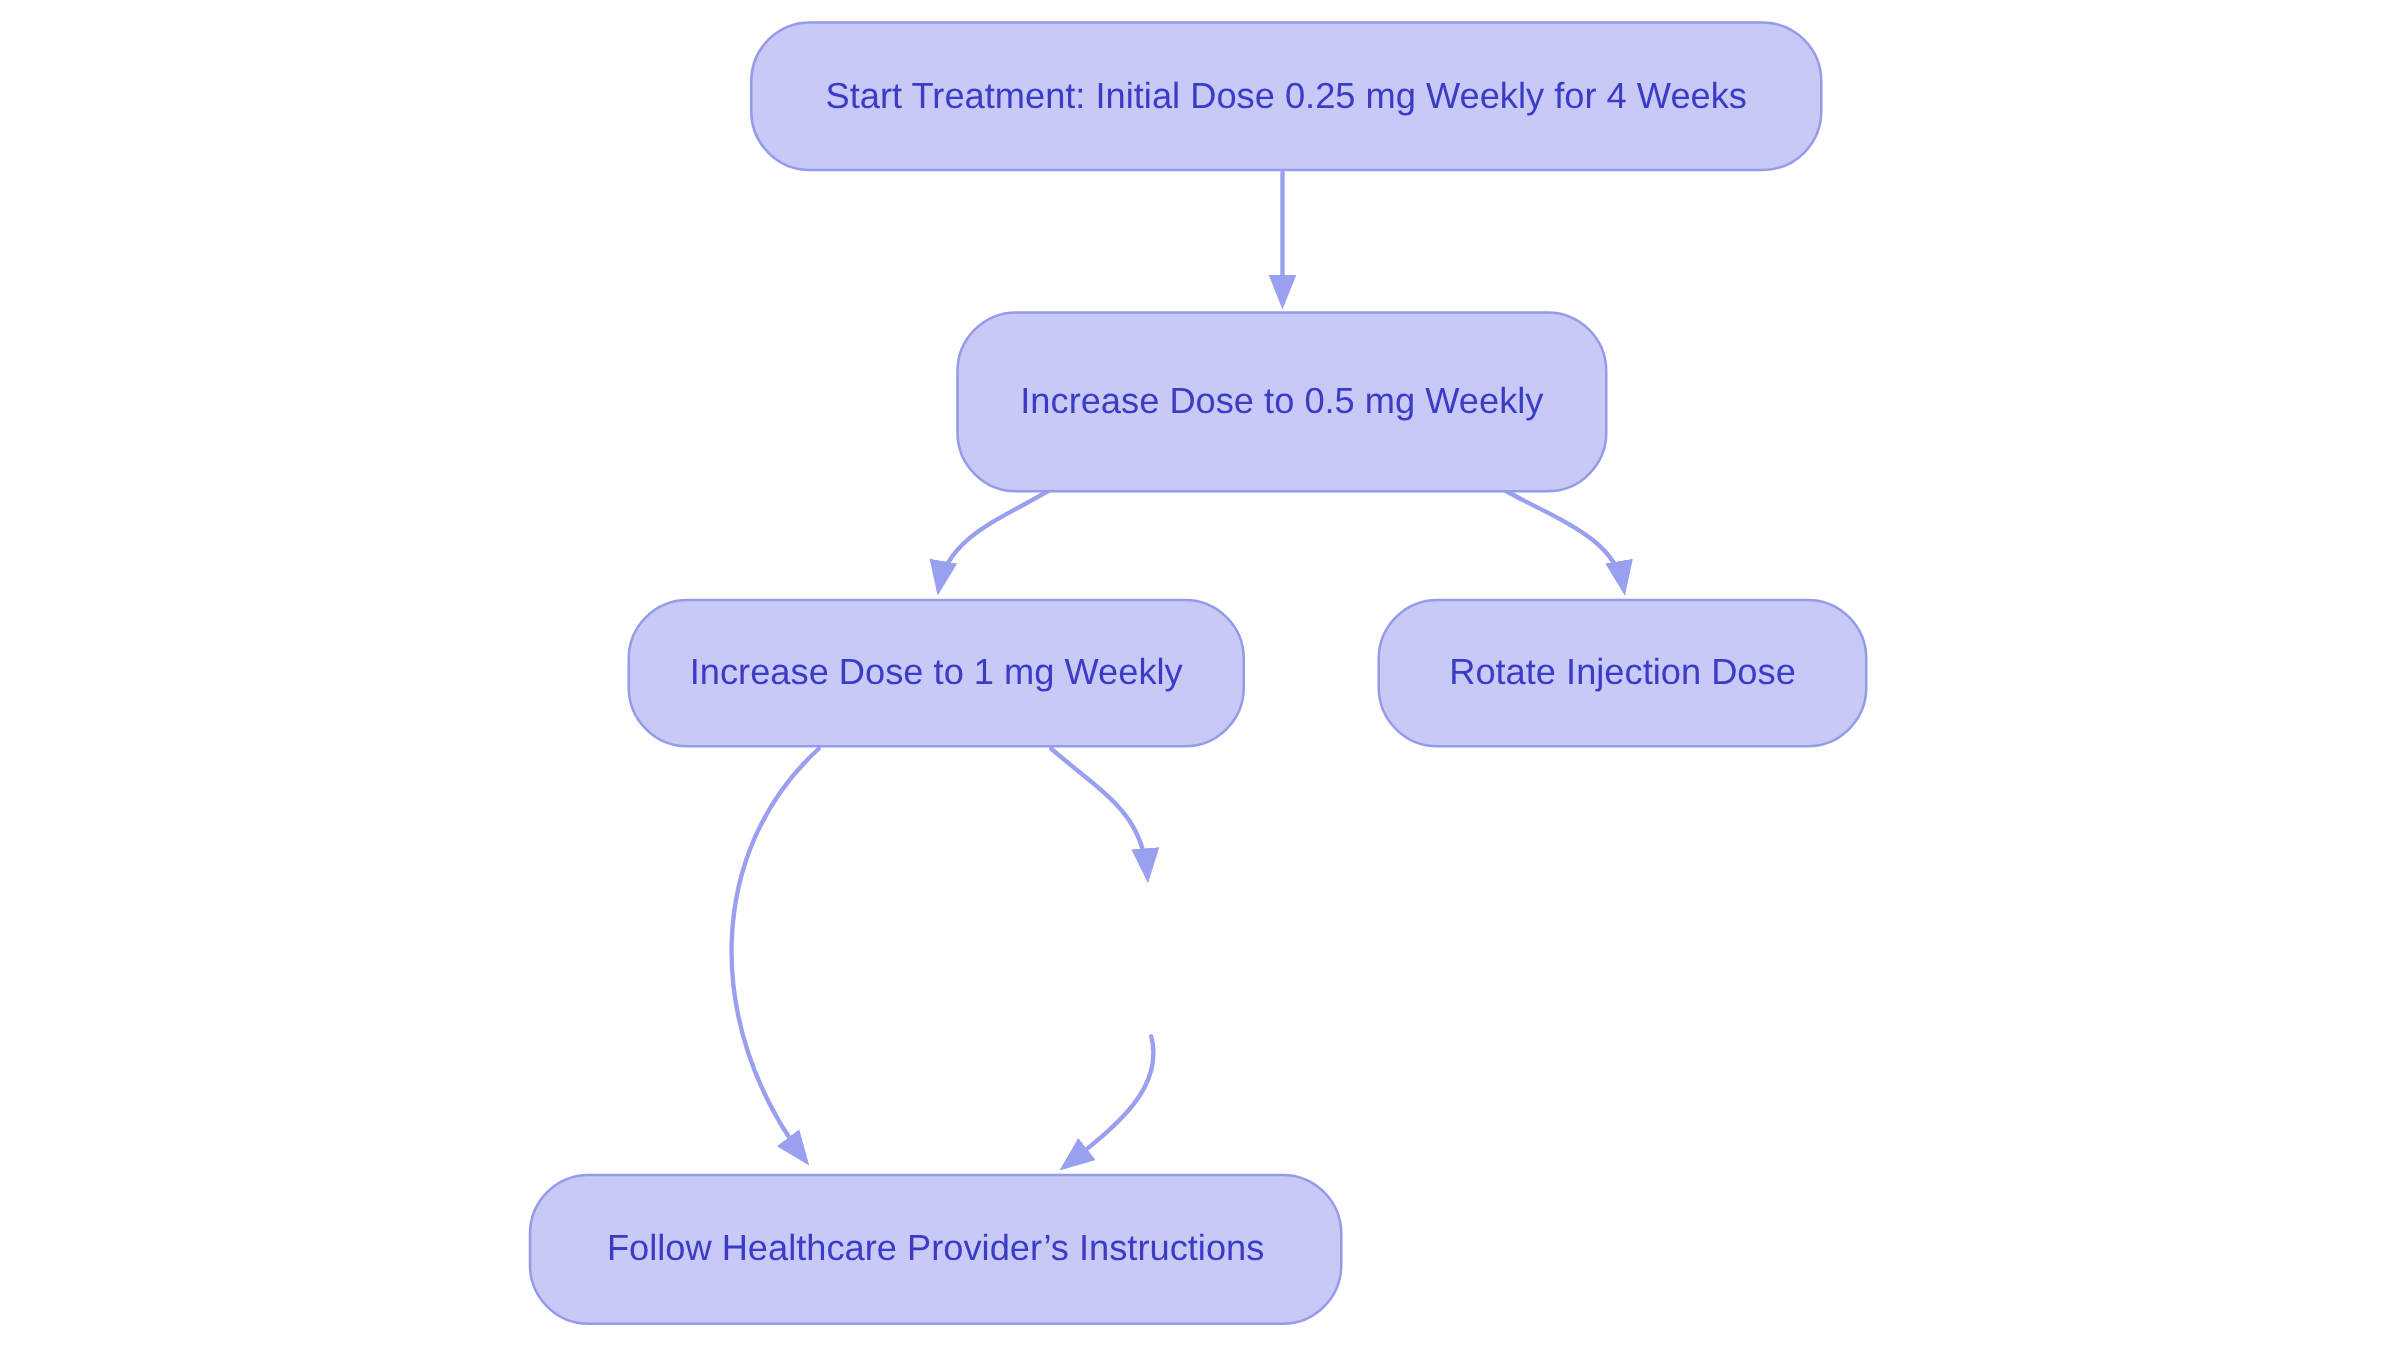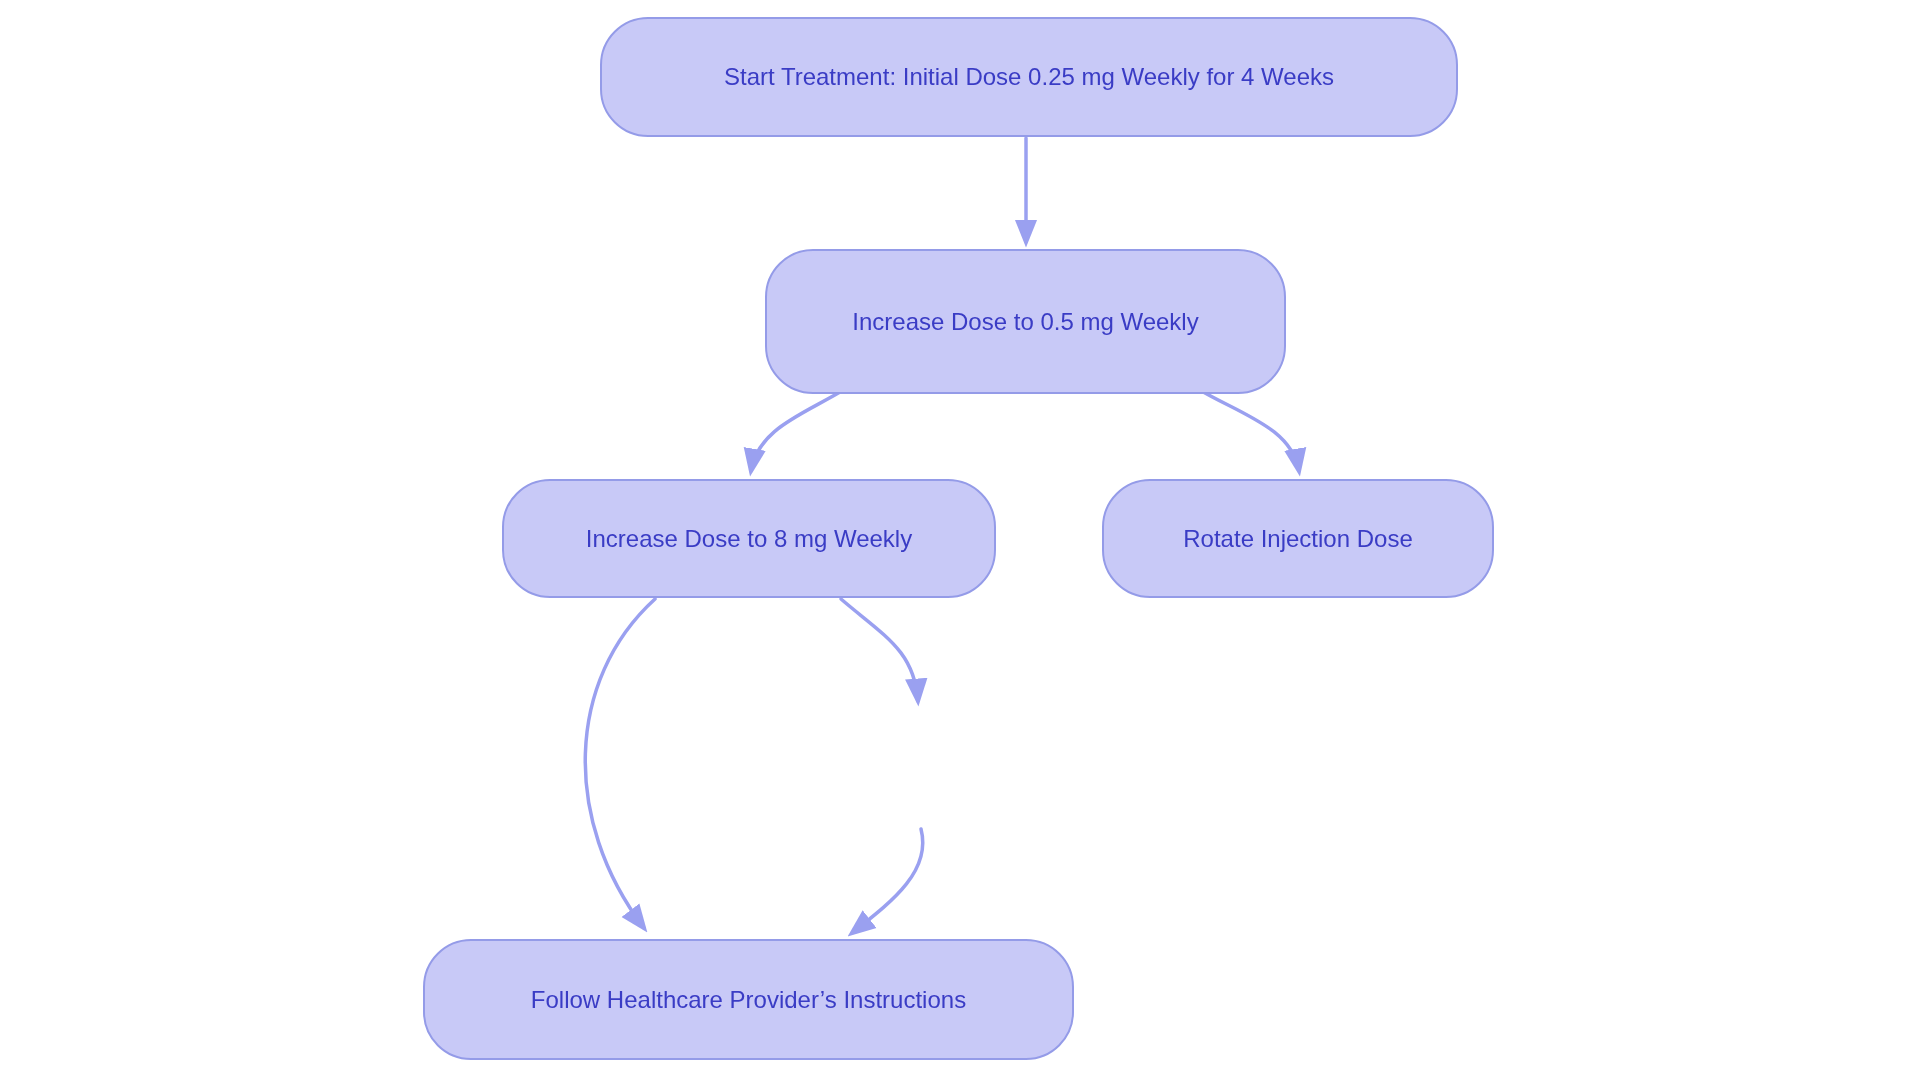--- a/index.html
+++ b/index.html
@@ -31,21 +31,21 @@
   .node {
     position: absolute;
     display: flex;
     align-items: center;
     justify-content: center;
     box-sizing: border-box;
     background: #c8c9f7;
     border: 2px solid #949be8;
     border-radius: 48px;
     color: #3a3cc5;
-    font-size: 24px;
+    font-size: 29px;
     white-space: nowrap;
     text-align: center;
   }
   #node-start  { left: 600px;  top: 17px;  width: 858px; height: 120px; }
   #node-dose05 { left: 765px;  top: 249px; width: 521px; height: 145px; }
   #node-dose1  { left: 502px;  top: 479px; width: 494px; height: 119px; }
   #node-rotate { left: 1102px; top: 479px; width: 392px; height: 119px; }
   #node-dose24 { left: 656px;  top: 709px; width: 524px; height: 119px; }
   #node-follow { left: 423px;  top: 939px; width: 651px; height: 121px; }
 </style>
@@ -70,21 +70,21 @@
 
   <div class="node" id="node-start">
     <span>Start Treatment: Initial Dose 0.25 mg Weekly for 4 Weeks</span>
   </div>
 
   <div class="node" id="node-dose05">
     <span>Increase Dose to 0.5 mg Weekly</span>
   </div>
 
   <div class="node" id="node-dose1">
-    <span>Increase Dose to 8 mg Weekly</span>
+    <span>Increase Dose to 1 mg Weekly</span>
   </div>
 
   <div class="node" id="node-rotate">
     <span>Rotate Injection Dose</span>
   </div>
 
 
   <div class="node" id="node-follow">
     <span>Follow Healthcare Provider’s Instructions</span>
   </div>

